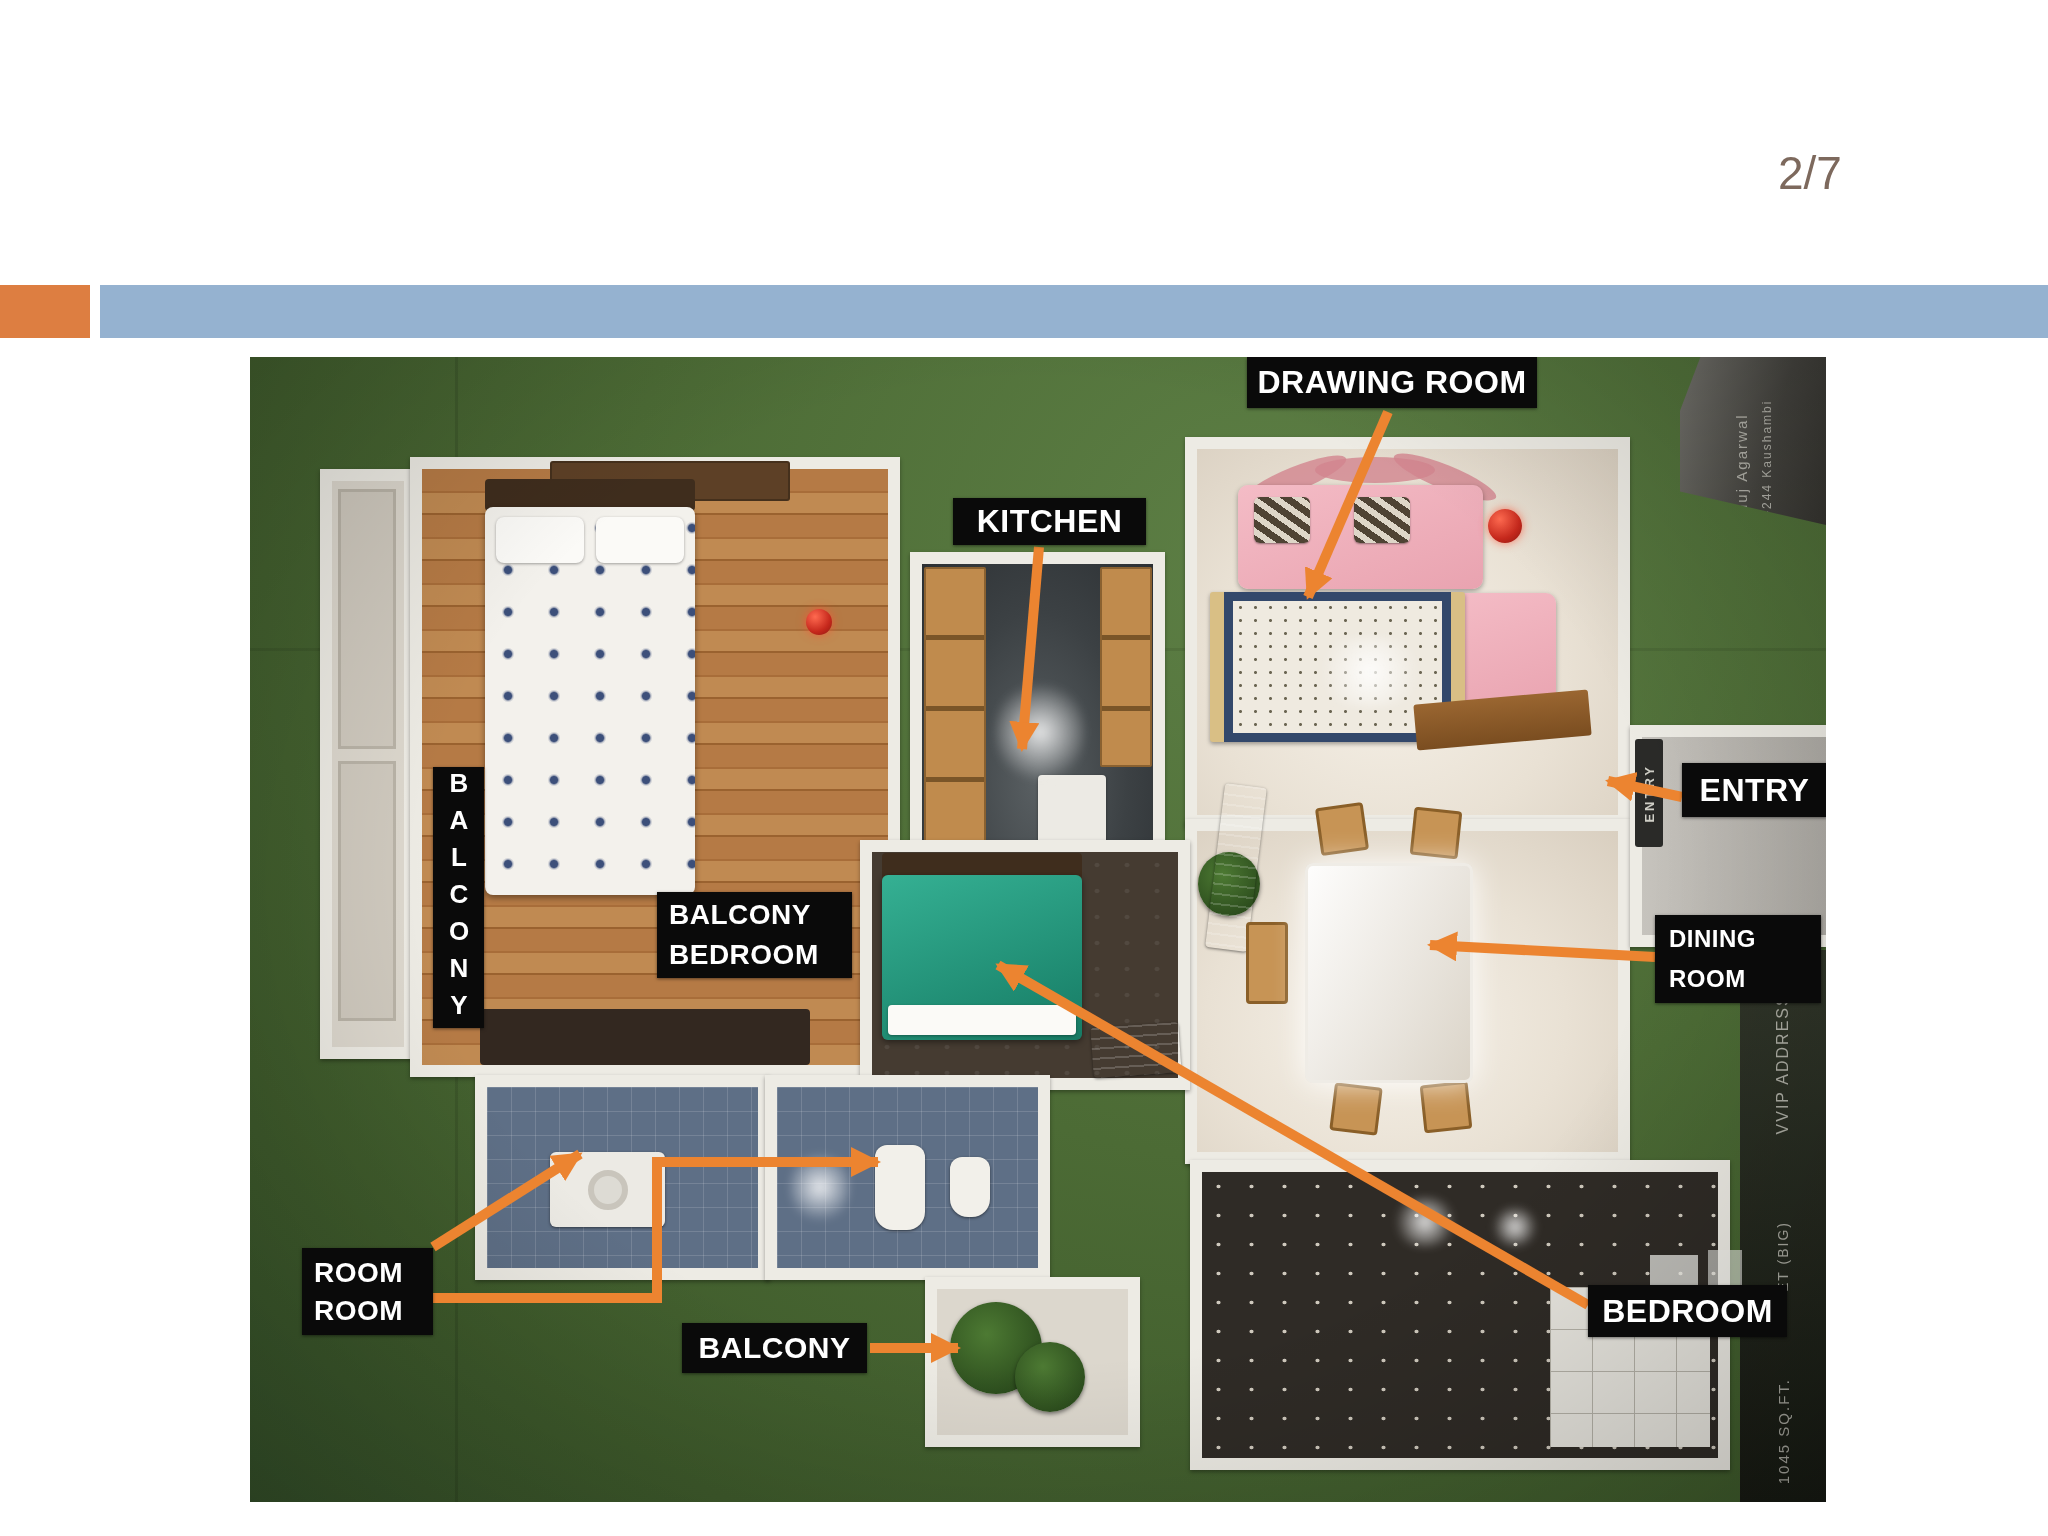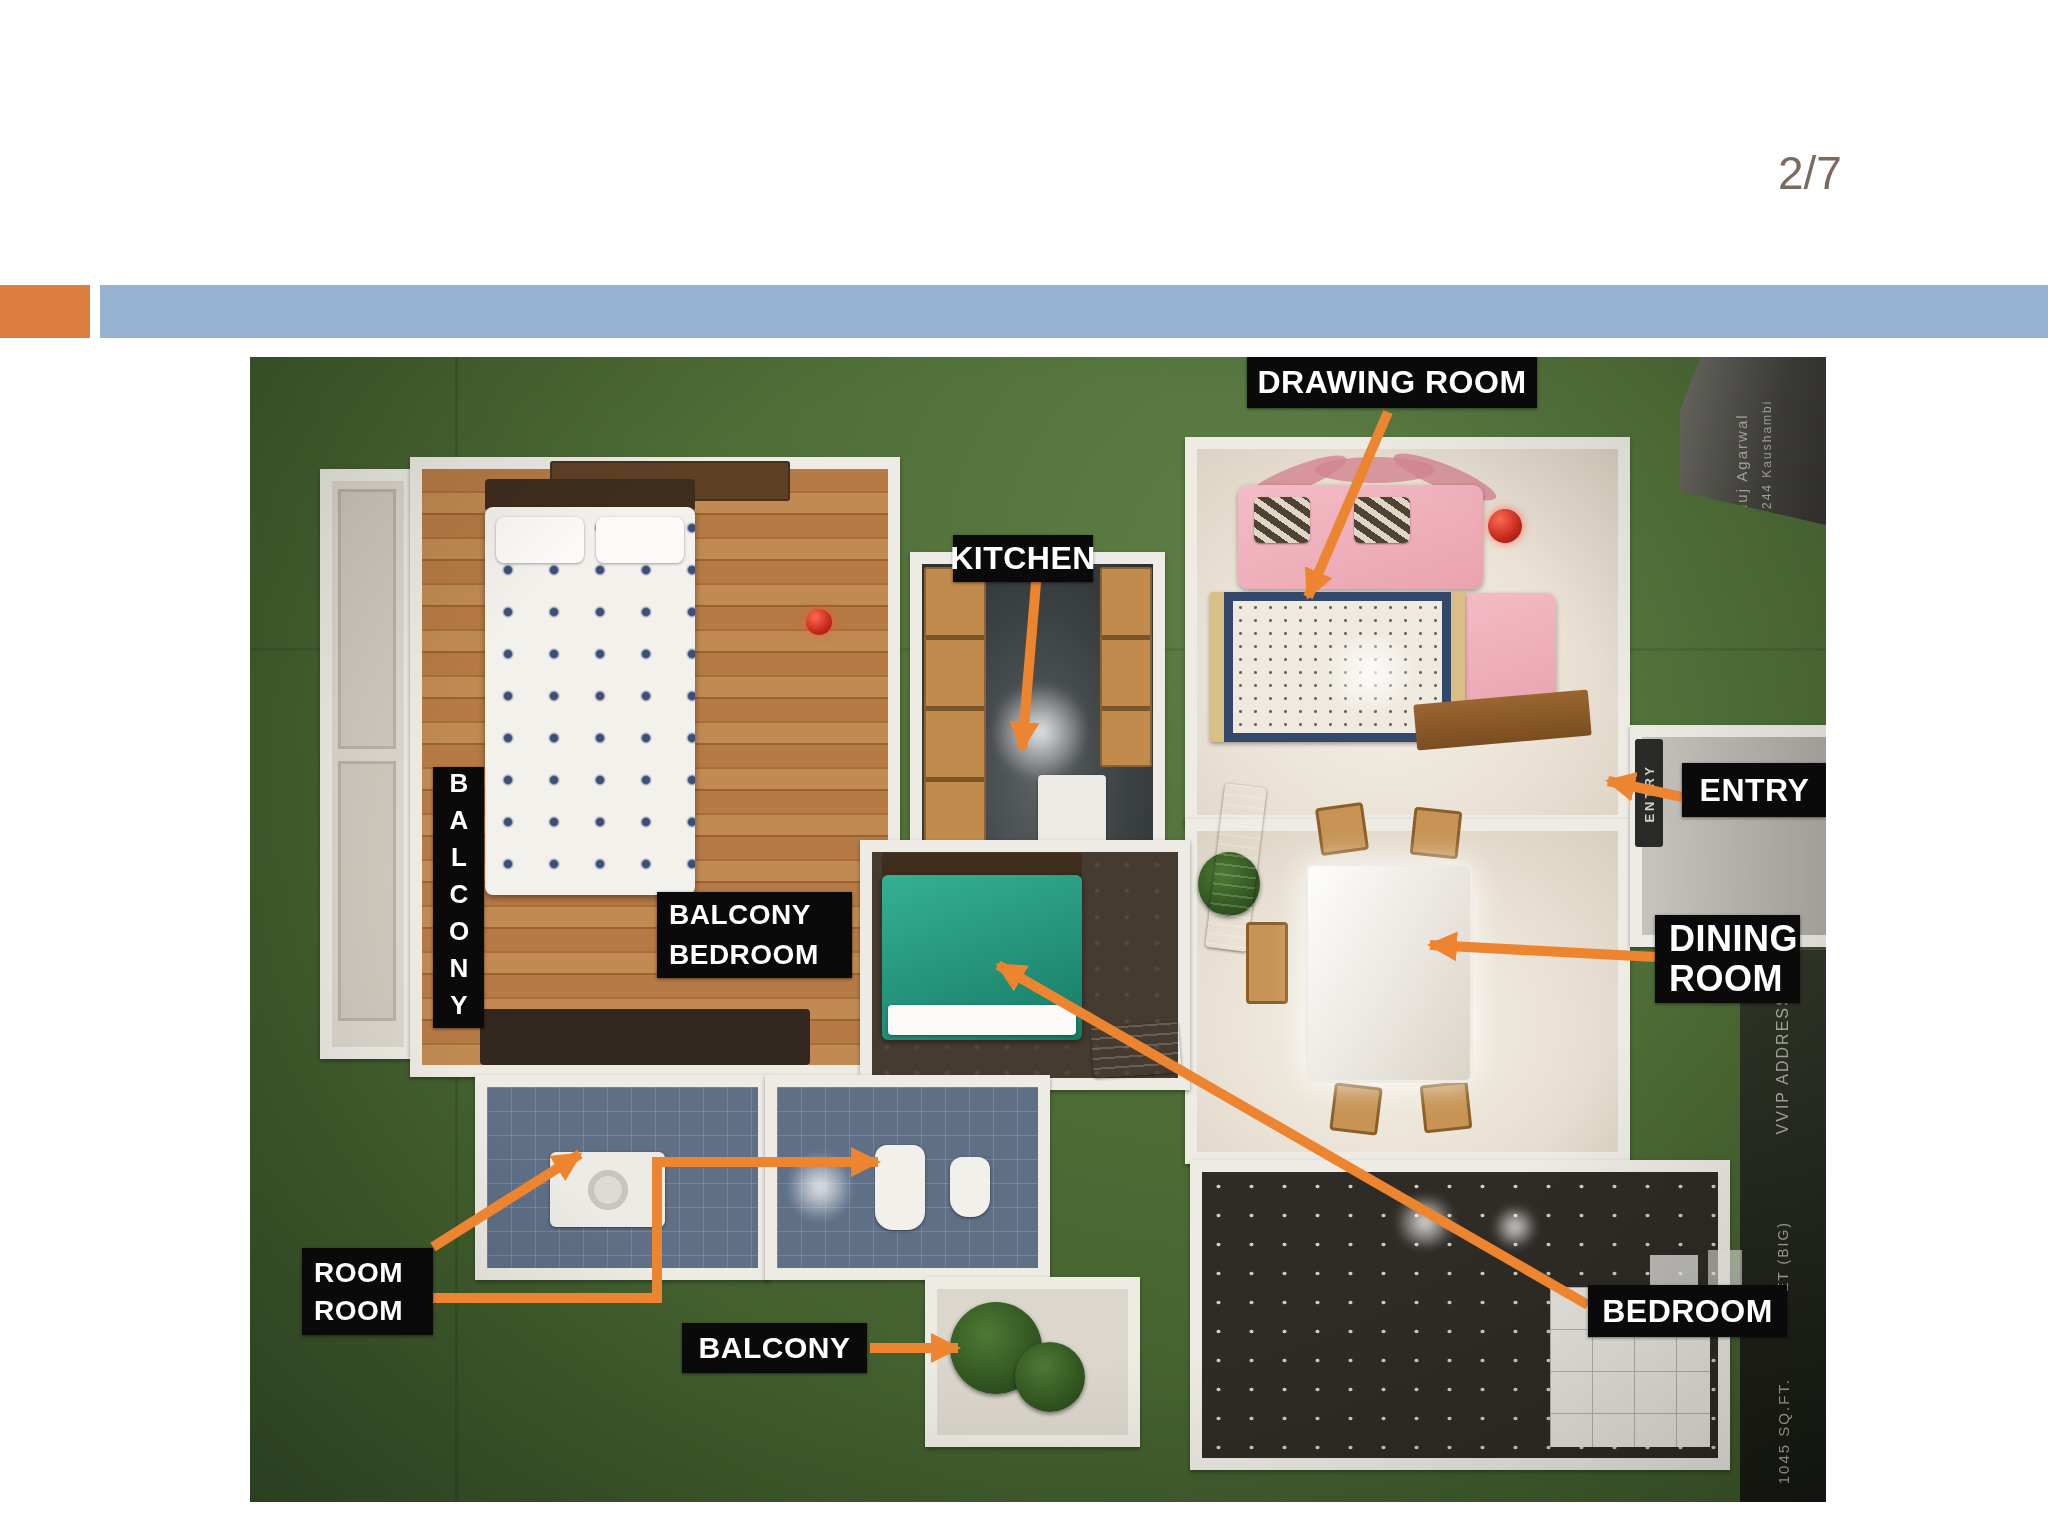--- a/index.html
+++ b/index.html
@@ -189,27 +189,27 @@
         <line x1="1338" y1="948" x2="748" y2="608" marker-end="url(#ah)"></line>
         <line x1="183" y1="890" x2="330" y2="797" marker-end="url(#ah)"></line>
         <polyline points="183,941 407,941 407,805 628,805" marker-end="url(#ah)"></polyline>
         <line x1="620" y1="991" x2="708" y2="991" marker-end="url(#ah)"></line>
       </g>
     </svg>
 
     <div class="lbl" style="left:997px;top:0;width:290px;height:51px;font-size:32px;">
       <span>DRAWING ROOM</span>
     </div>
-    <div class="lbl" style="left:703px;top:141px;width:140px;height:47px;font-size:32px;margin-top:37px;">
+    <div class="lbl" style="left:703px;top:141px;width:193px;height:47px;font-size:32px;">
       <span>KITCHEN</span>
     </div>
     <div class="lbl" style="left:1432px;top:406px;width:145px;height:54px;font-size:32px;">
       <span>ENTRY</span>
     </div>
-    <div class="lbl two" style="left:1405px;top:558px;width:145px;height:88px;font-size:36px;line-height:40px;padding-left:14px;box-sizing:border-box;">
+    <div class="lbl two" style="left:1405px;top:558px;width:166px;height:88px;font-size:24px;line-height:40px;padding-left:14px;box-sizing:border-box;">
       <span>DINING</span>
       <span>ROOM</span>
     </div>
     <div class="lbl" style="left:1338px;top:928px;width:199px;height:52px;font-size:32px;">
       <span>BEDROOM</span>
     </div>
     <div class="lbl two" style="left:52px;top:891px;width:131px;height:87px;font-size:28px;line-height:38px;padding-left:12px;box-sizing:border-box;">
       <span>ROOM</span>
       <span>ROOM</span>
     </div>

